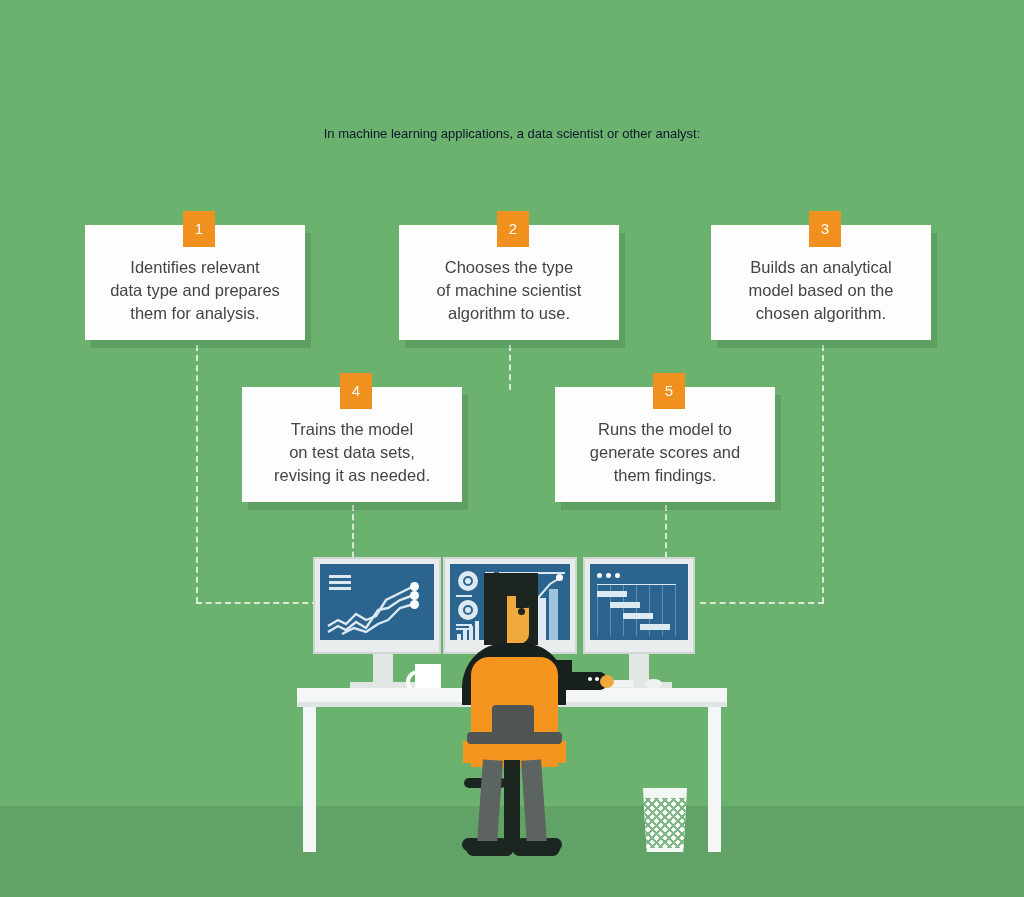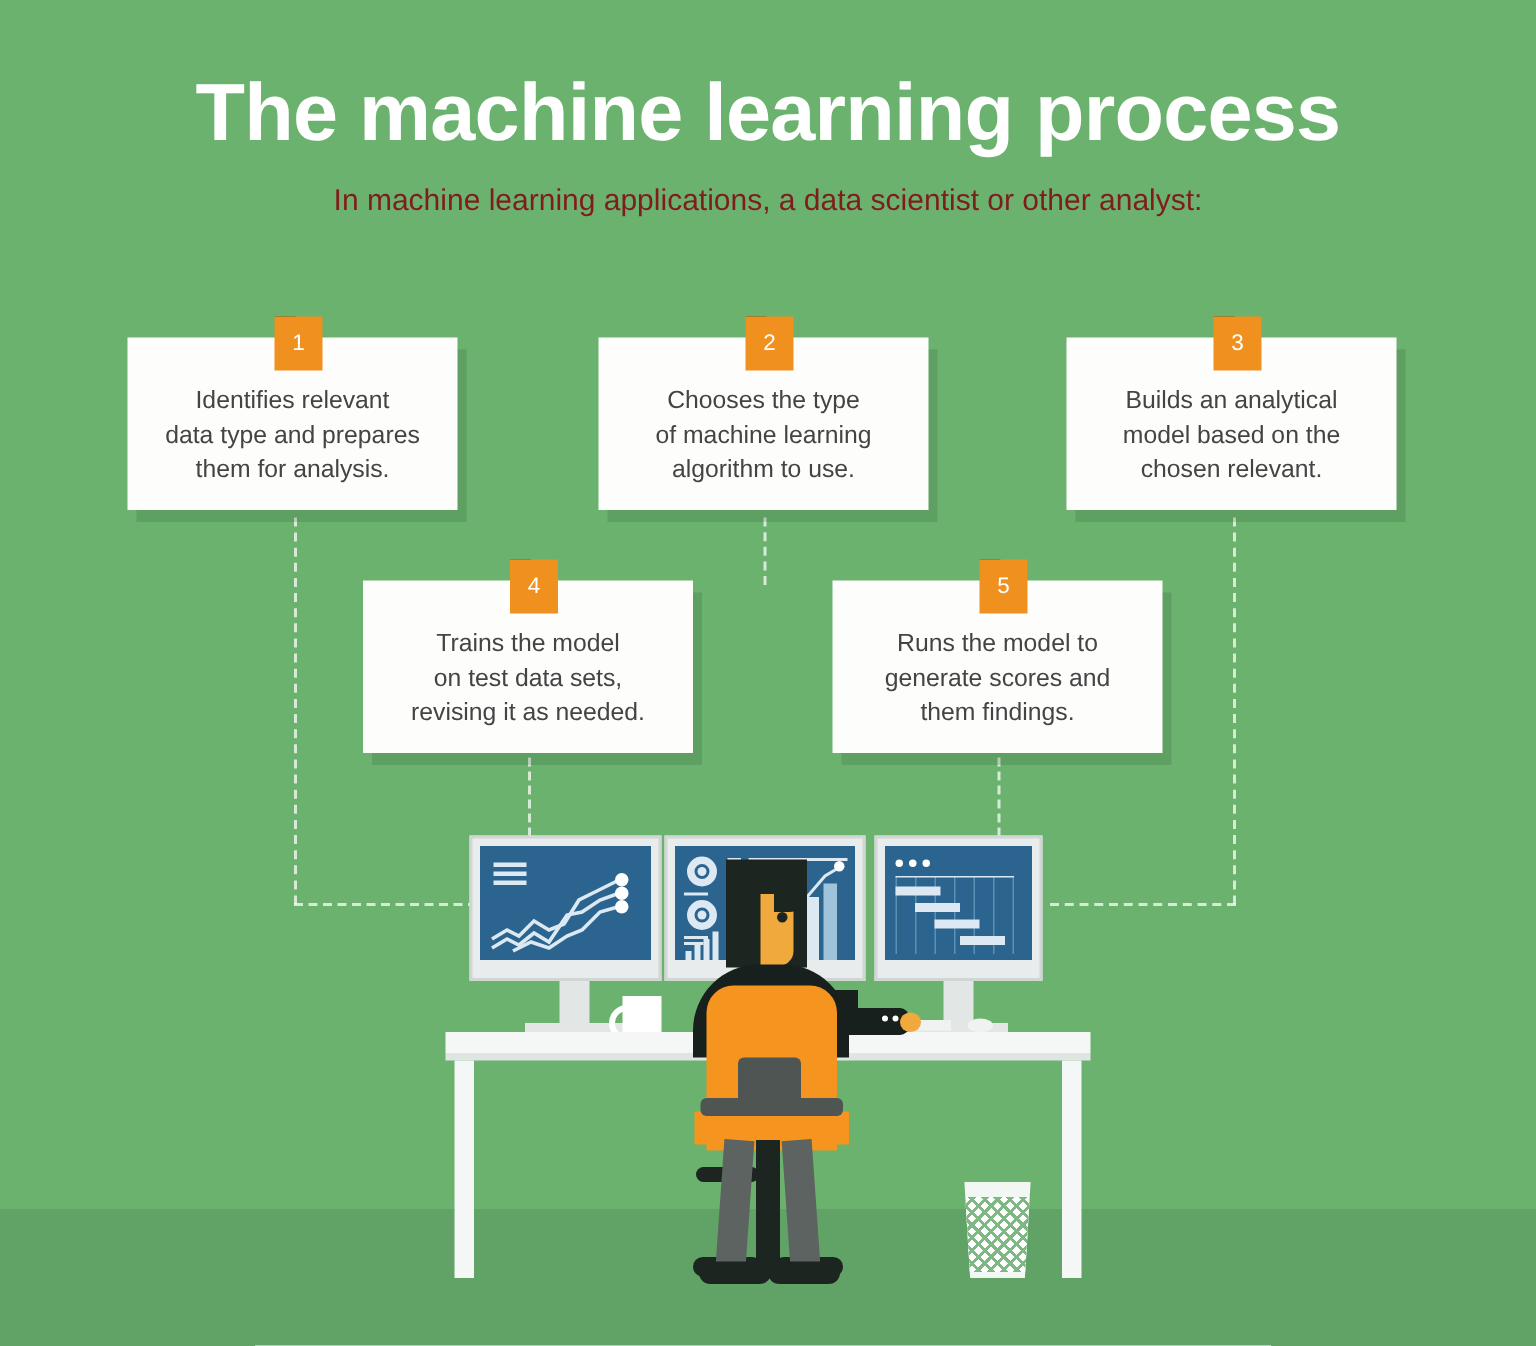--- a/index.html
+++ b/index.html
@@ -44,22 +44,22 @@
     font-weight: bold;
     letter-spacing: -0.5px;
     line-height: 62px;
     white-space: nowrap;
   }
   .subtitle {
     position: absolute;
     left: 0; top: 120px;
     width: 1024px;
     text-align: center;
-    color: #7f1d1d;
-    font-size: 20px;
+    color: #0f172a;
+    font-size: 13px;
     line-height: 28px;
   }
 
   
   .conn-v {
     position: absolute;
     width: 0;
     border-left: 2px dashed rgba(255,255,255,0.72);
   }
   .conn-h {
@@ -273,21 +273,20 @@
   .sg-gbar  { position: absolute; background: #dce9f2; }
 </style>
 </head>
 <body>
 
 <div id="infographic">
 
   <div class="wall"></div>
   <div class="floor"></div>
 
-  <div class="title">The machine learning process</div>
   <div class="subtitle">In machine learning applications, a data scientist or other analyst:</div>
 
   <div class="conn-v" style="left:196px; top:345px; height:258px;"></div>
   <div class="conn-h" style="left:196px; top:602px; width:122px;"></div>
 
   <div class="conn-v" style="left:822px; top:345px; height:258px;"></div>
   <div class="conn-h" style="left:700px; top:602px; width:124px;"></div>
 
   <div class="conn-v" style="left:509px; top:345px; height:45px;"></div>
 
@@ -304,32 +303,32 @@
 data type and prepares
 them for analysis.</div>
   </div>
 
   <div class="card" style="left:399px; top:225px; width:220px; height:115px;">
     <div class="card-shadow"></div>
     <div class="card-face"></div>
     <div class="num-fold" style="left:98px;"></div>
     <div class="num-tab" style="left:98px;">2</div>
     <div class="card-text">Chooses the type
-of machine learning
+of machine scientist
 algorithm to use.</div>
   </div>
 
   <div class="card" style="left:711px; top:225px; width:220px; height:115px;">
     <div class="card-shadow"></div>
     <div class="card-face"></div>
     <div class="num-fold" style="left:98px;"></div>
     <div class="num-tab" style="left:98px;">3</div>
     <div class="card-text">Builds an analytical
 model based on the
-chosen relevant.</div>
+chosen algorithm.</div>
   </div>
 
   <div class="card" style="left:242px; top:387px; width:220px; height:115px;">
     <div class="card-shadow"></div>
     <div class="card-face"></div>
     <div class="num-fold" style="left:98px;"></div>
     <div class="num-tab" style="left:98px;">4</div>
     <div class="card-text">Trains the model
 on test data sets,
 revising it as needed.</div>

